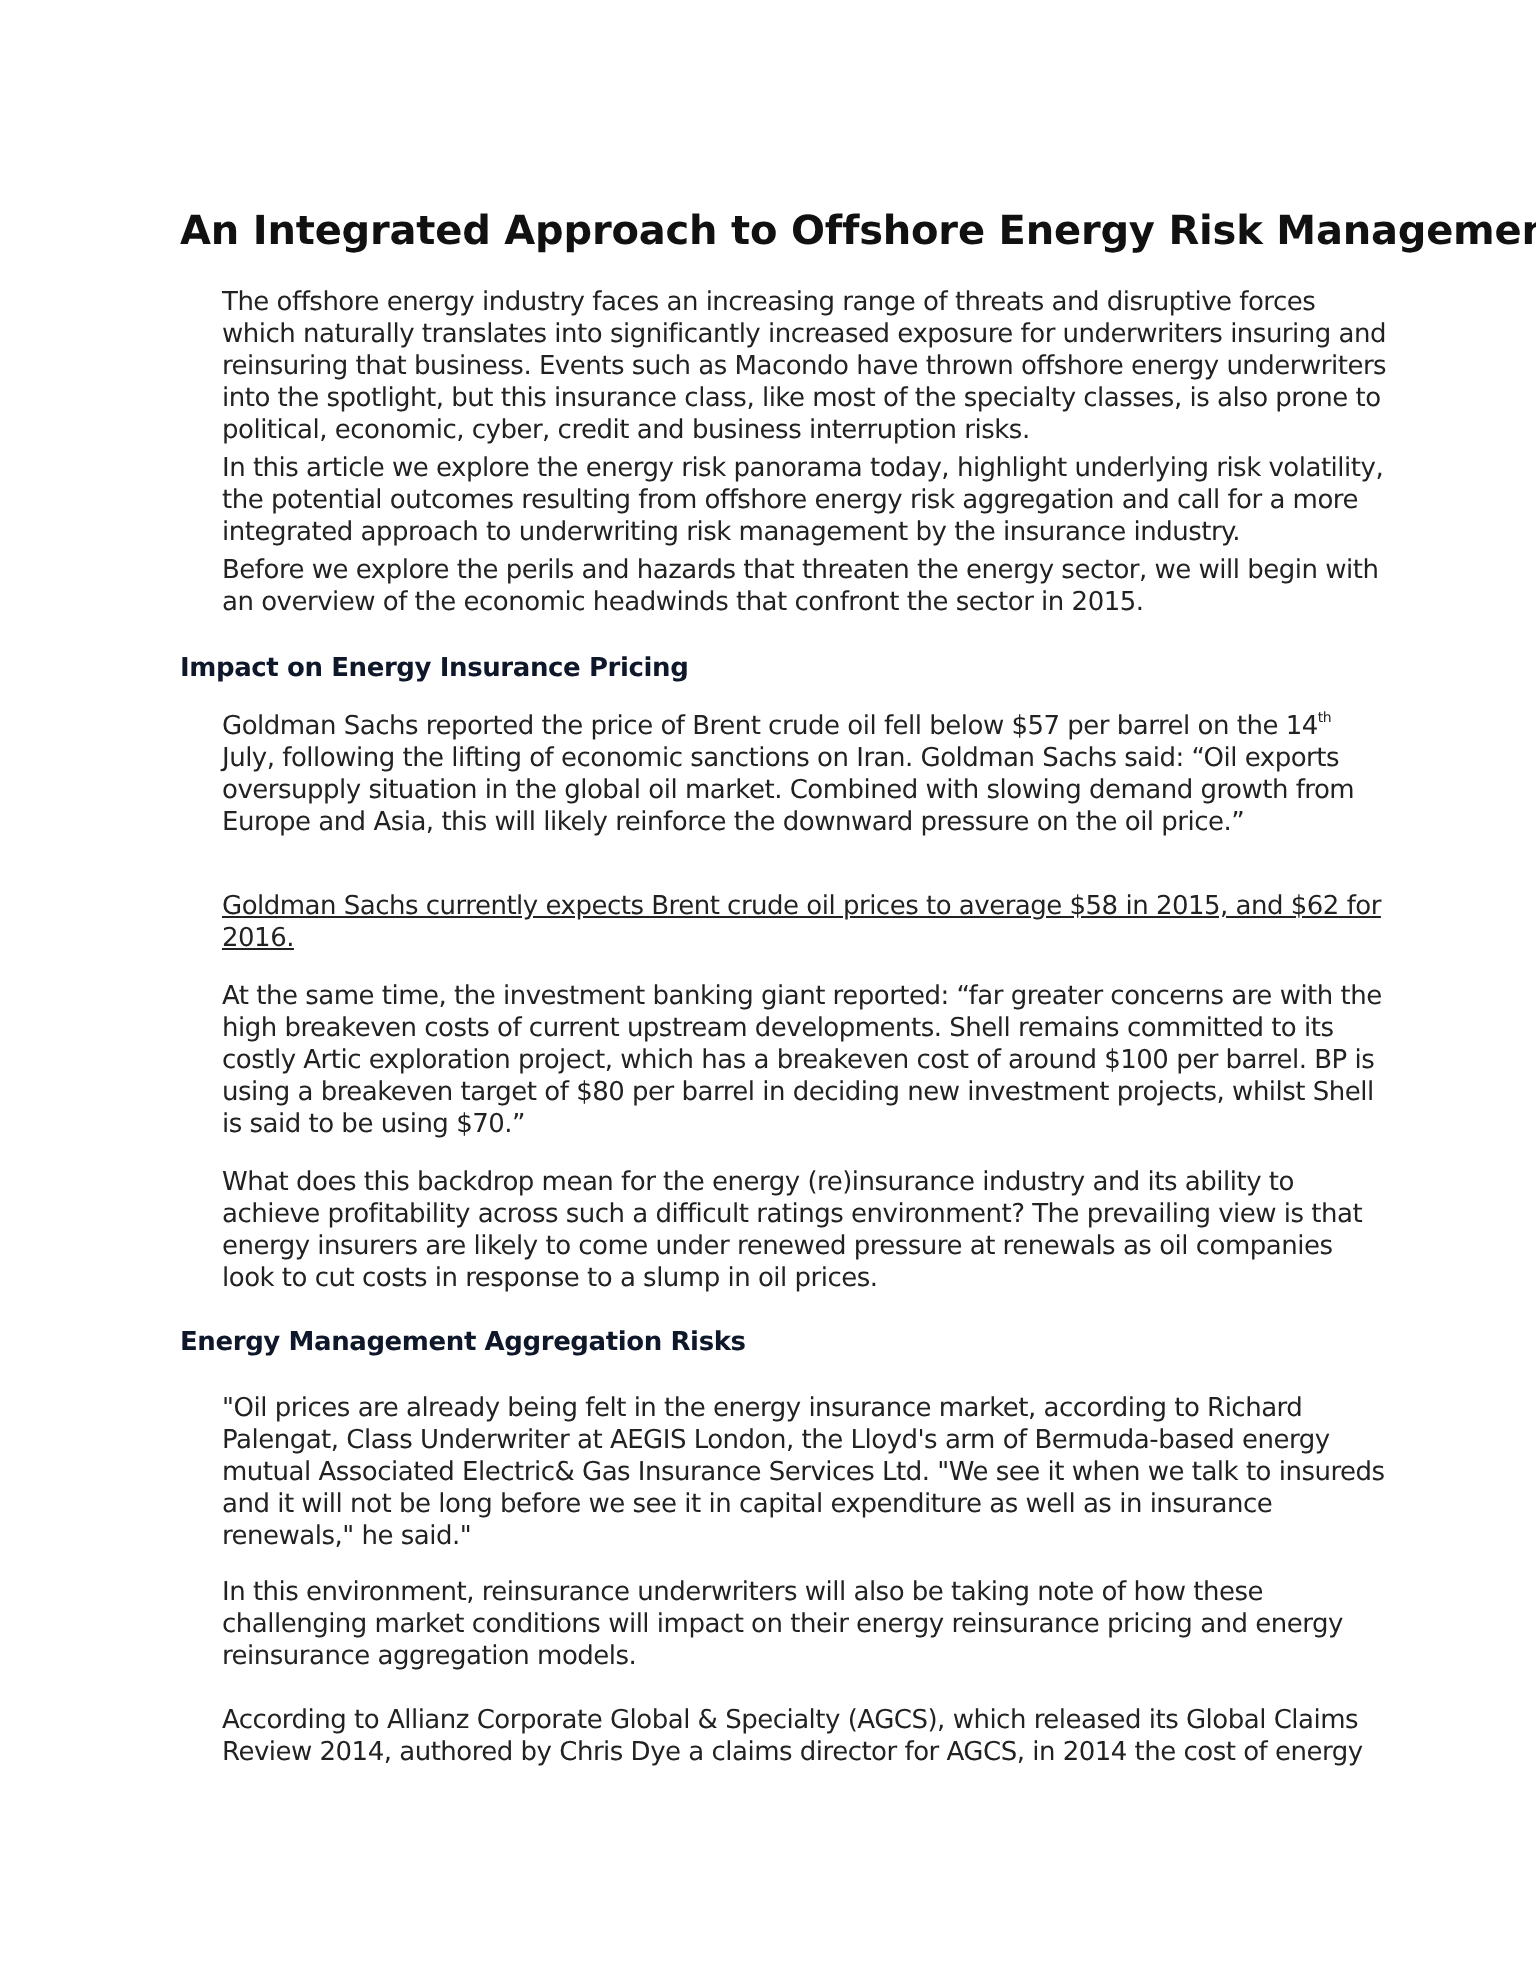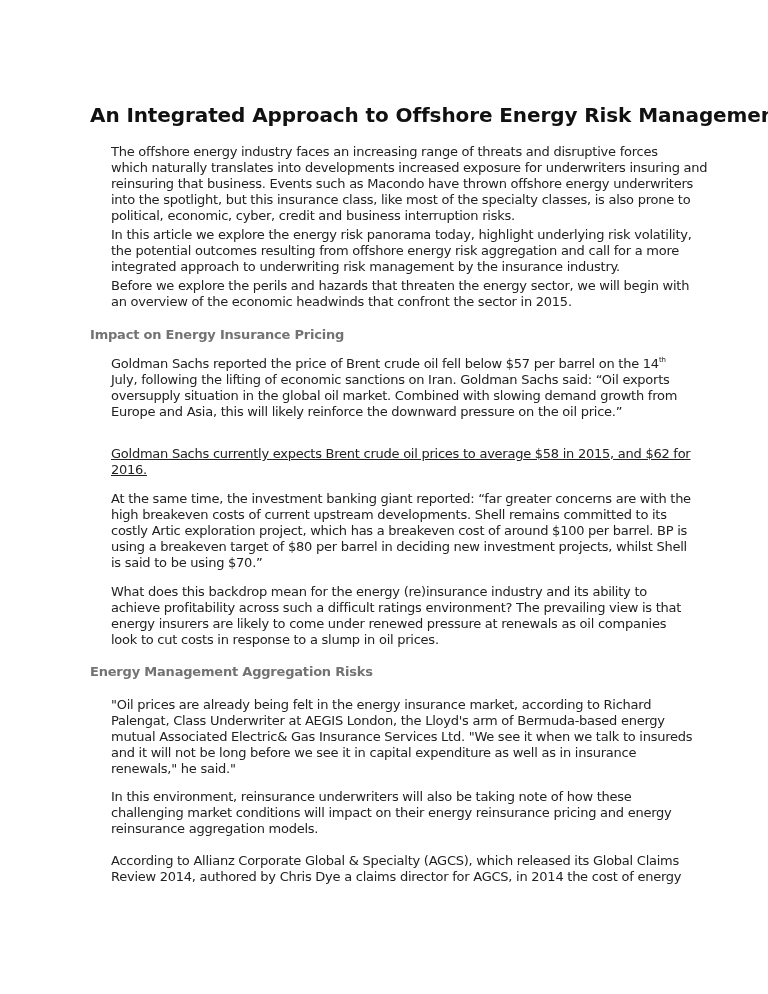--- a/index.html
+++ b/index.html
@@ -48,38 +48,38 @@
       margin-left: 21px;
     }
     .heading {
       position: absolute;
       left: 0;
       margin: 0;
       font-size: 13px;
       font-weight: bold;
       letter-spacing: -0.2px;
       white-space: nowrap;
-      color: #737373;
+      color: #0f172a;
     }
     sup {
       font-size: 7px;
       line-height: 0;
       vertical-align: 6px;
     }
   </style>
 </head>
 <body>
 
 <div class="page">
 
   <h1 class="title">An Integrated Approach to Offshore Energy Risk Management</h1>
 
   <p class="block" style="top:144px;">
     <span class="line">The offshore energy industry faces an increasing range of threats and disruptive forces</span>
-    <span class="line">which naturally translates into developments increased exposure for underwriters insuring and</span>
+    <span class="line">which naturally translates into significantly increased exposure for underwriters insuring and</span>
     <span class="line">reinsuring that business. Events such as Macondo have thrown offshore energy underwriters</span>
     <span class="line">into the spotlight, but this insurance class, like most of the specialty classes, is also prone to</span>
     <span class="line">political, economic, cyber, credit and business interruption risks.</span>
   </p>
 
   <p class="block" style="top:227px;">
     <span class="line">In this article we explore the energy risk panorama today, highlight underlying risk volatility,</span>
     <span class="line">the potential outcomes resulting from offshore energy risk aggregation and call for a more</span>
     <span class="line">integrated approach to underwriting risk management by the insurance industry.</span>
   </p>

